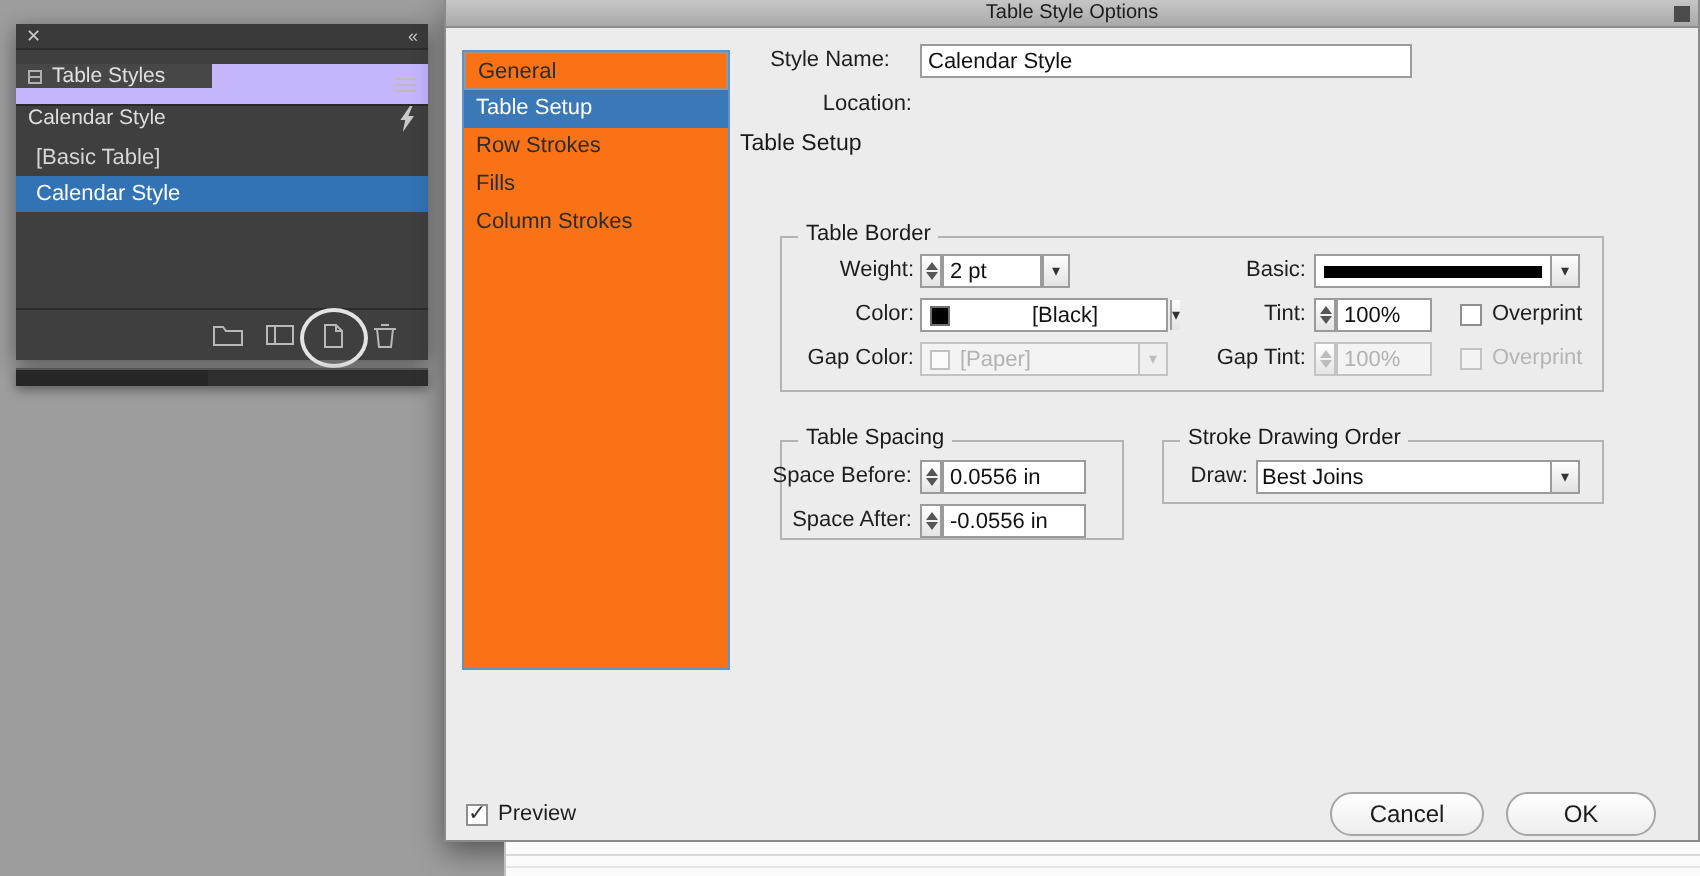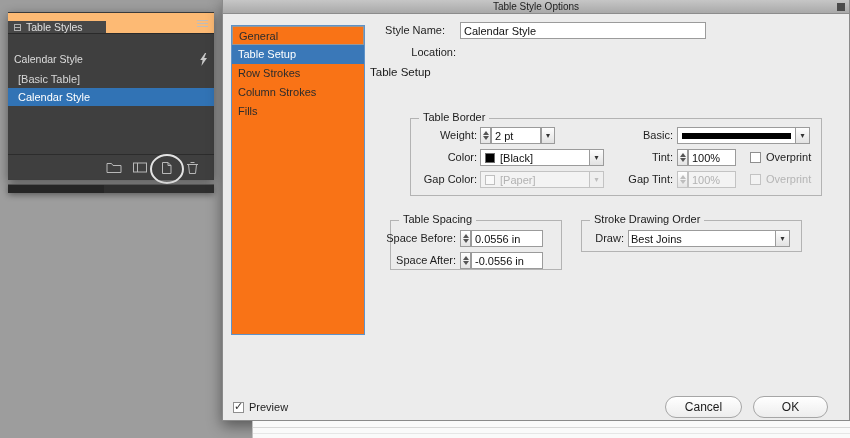--- a/index.html
+++ b/index.html
@@ -5,22 +5,22 @@
   * { margin:0; padding:0; box-sizing:border-box; }
   body { font-family:"Liberation Sans", sans-serif; background:#9d9d9d; }
   .stage { position:relative; width:850px; height:438px; background:#9d9d9d; overflow:hidden; }
 
   
   .panel { position:absolute; left:8px; top:12px; width:206px; height:168px;
            background:#3f3f3f; box-shadow:0 3px 10px rgba(0,0,0,.45); font-size:11px; color:#d2d2d2; }
   .panel-top { position:absolute; left:0; top:0; width:100%; height:13px; background:#3a3a3a;
                display:flex; align-items:center; justify-content:space-between; padding:0 5px;
                font-size:9px; color:#c9c9c9; border-bottom:1px solid #2d2d2d; }
-  .panel-tabs { position:absolute; left:0; top:1px; width:100%; height:21px; background:#fdba74;
-                display:flex; align-items:flex-end; border-bottom:1px solid #2a2a2a; }
+  .panel-tabs { position:absolute; left:0; top:20px; width:100%; height:21px; background:#c4b5fd;
+                display:flex; align-items:flex-start; border-bottom:1px solid #2a2a2a; }
   .panel-tab { width:98px; background:#474747; color:#e0e0e0; display:flex; align-items:center;
                gap:5px; padding-left:6px; font-size:10.5px; }
   .tab-icon { width:7px; height:7px; border:1px solid #b0b0b0; display:inline-block; position:relative; }
   .tab-icon::after { content:""; position:absolute; left:0; top:2px; width:5px; height:1px; background:#b0b0b0; }
   .panel-menu { margin-left:auto; margin-right:6px; align-self:center; width:11px; height:7px;
                 background:repeating-linear-gradient(#bdbdbd 0 1px, transparent 1px 3px); }
   .panel-current { position:absolute; left:0; top:38px; width:100%; height:18px; display:flex;
                    align-items:center; padding:0 6px; font-size:10.5px; color:#dddddd; }
   .panel-current .spacer { flex:1; }
   .panel-list { position:absolute; left:0; top:58px; width:100%; }
@@ -162,46 +162,46 @@
   <div class="dialog">
     <div class="titlebar">
       <span>Table Style Options</span>
       <span class="titlebar-close"></span>
     </div>
 
     <div class="sidebar">
       <div class="side-item boxed">General</div>
       <div class="side-item selected">Table Setup</div>
       <div class="side-item">Row Strokes</div>
+      <div class="side-item">Fills</div>
       <div class="side-item">Column Strokes</div>
-      <div class="side-item">Fills</div>
     </div>
 
     <div class="r-lbl" style="left:72px; top:22px; width:150px;">Style Name:</div>
     <input class="tfield" style="left: 237px; top: 22px; width: 246px;" value="Calendar Style">
     <div class="r-lbl" style="left:133px; top:44px; width:100px;">Location:</div>
 
     <div class="heading" style="left:147px; top:66px;">Table Setup</div>
 
-    <div class="group" style="left:167px; top:118px; width:412px; height:78px;margin-left:20px;">
+    <div class="group" style="left:167px; top:118px; width:412px; height:78px;">
       <div class="group-legend">Table Border</div>
 
       <div class="r-lbl" style="left:0; top:8px; width:66px;">Weight:</div>
       <div class="stepper" style="left:69px; top:8px;"></div>
       <input class="tfield" style="left: 80px; top: 8px; width: 50px;" value="2 pt">
       <div class="dropbtn" style="left:130px; top:8px;">▾</div>
 
       <div class="r-lbl" style="left:162px; top:8px; width:100px;">Basic:</div>
       <div class="combo" style="left:266px; top:8px; width:133px;">
         <span class="linebar"></span>
         <span class="combo-arrow">▾</span>
       </div>
 
       <div class="r-lbl" style="left:0; top:30px; width:66px;">Color:</div>
-      <div class="combo" style="left:69px; top:30px; width:124px;">
+      <div class="combo" style="left:69px; top:30px; width:124px;gap:36px;">
         <span class="swatch" style="background:#000;"></span>
         <span class="combo-text">[Black]</span>
         <span class="combo-arrow">▾</span>
       </div>
 
       <div class="r-lbl" style="left:162px; top:30px; width:100px;">Tint:</div>
       <div class="stepper" style="left:266px; top:30px;"></div>
       <input class="tfield" style="left: 277px; top: 30px; width: 48px;" value="100%">
       <div class="cb" style="left:339px; top:33px;"></div>
       <div class="cb-lbl" style="left:355px; top:30px;">Overprint</div>

